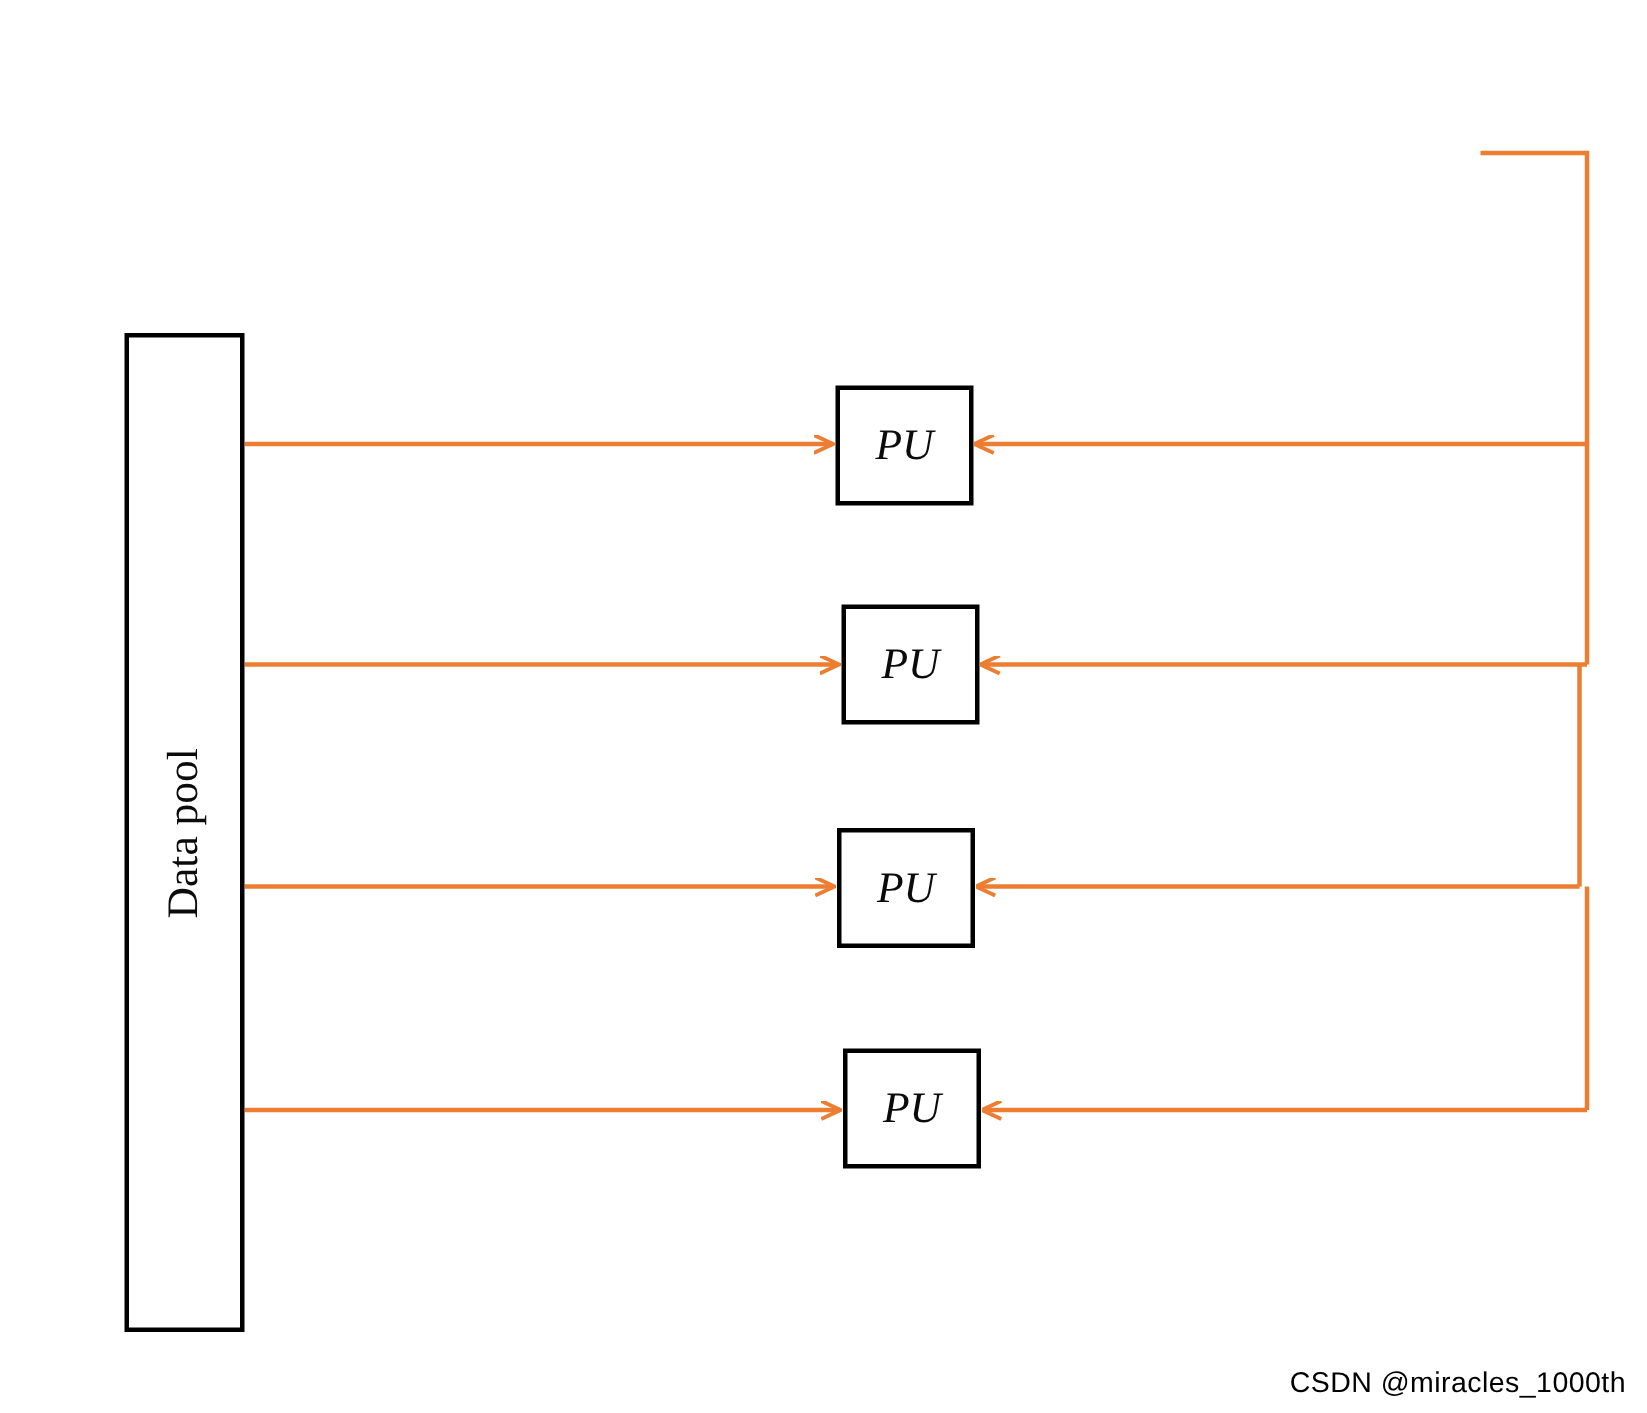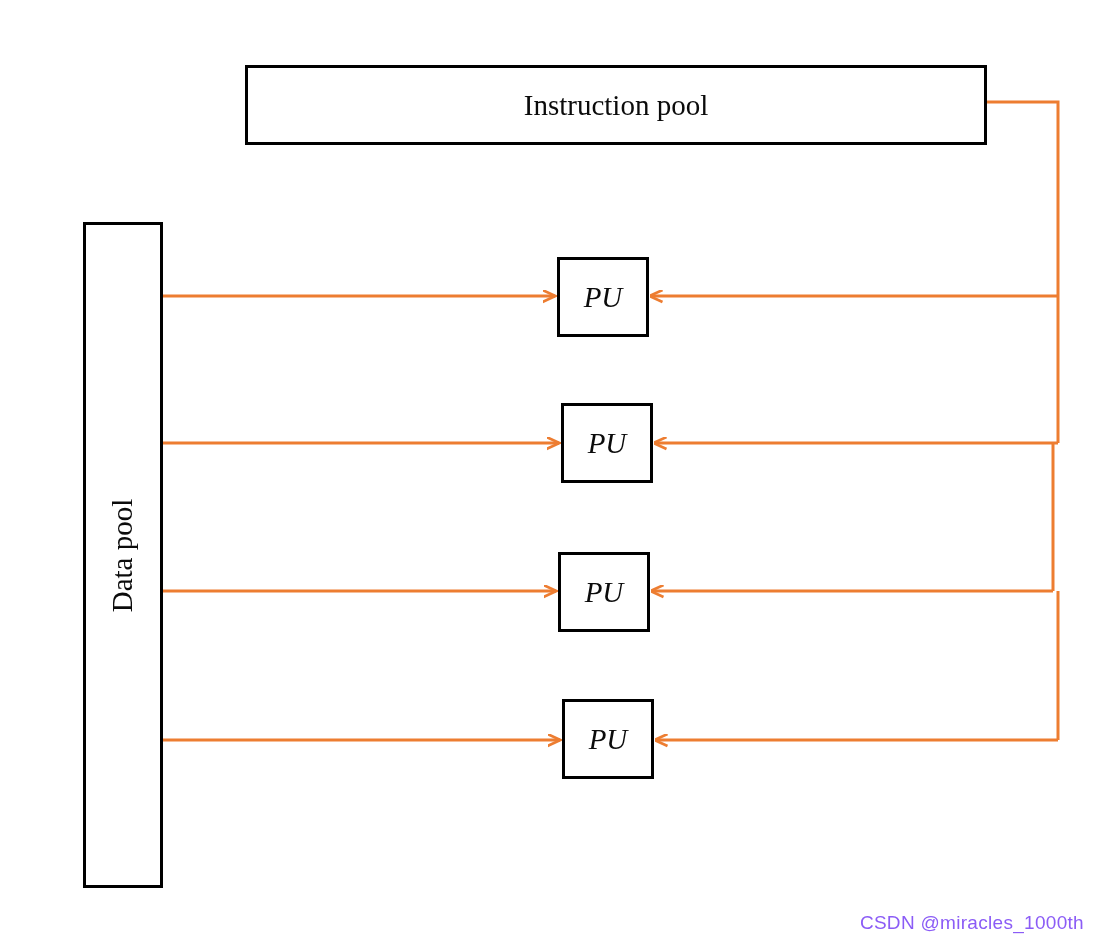--- a/index.html
+++ b/index.html
@@ -68,21 +68,21 @@
   #pu-2 { left: 561px; top: 403px; width: 92px; height: 80px; }
   #pu-3 { left: 558px; top: 552px; width: 92px; height: 80px; }
   #pu-4 { left: 562px; top: 699px; width: 92px; height: 80px; }
 
   #watermark {
     position: absolute;
     right: 14px;
     bottom: 8px;
     font-family: "Liberation Sans", "DejaVu Sans", sans-serif;
     font-size: 19px;
-    color: #8b5cf6;
+    color: #000000;
     letter-spacing: 0.3px;
     white-space: nowrap;
     z-index: 5;
   }
 </style>
 </head>
 <body>
 
 <div id="canvas">
 
@@ -111,23 +111,20 @@
       <line x1="1058" y1="443" x2="655" y2="443" marker-end="url(#arrow-left)"></line>
 
       <path d="M 1053,443 L 1053,591"></path>
       <line x1="1053" y1="591" x2="652" y2="591" marker-end="url(#arrow-left)"></line>
 
       <path d="M 1058,591 L 1058,740"></path>
       <line x1="1058" y1="740" x2="656" y2="740" marker-end="url(#arrow-left)"></line>
     </g>
   </svg>
 
-  <div class="node-box" id="instruction-pool">
-    <span class="node-label">Instruction pool</span>
-  </div>
 
   <div class="node-box" id="data-pool">
     <span class="node-label">Data pool</span>
   </div>
 
   <div class="node-box pu-box" id="pu-1">
     <span class="node-label">PU</span>
   </div>
 
   <div class="node-box pu-box" id="pu-2">

